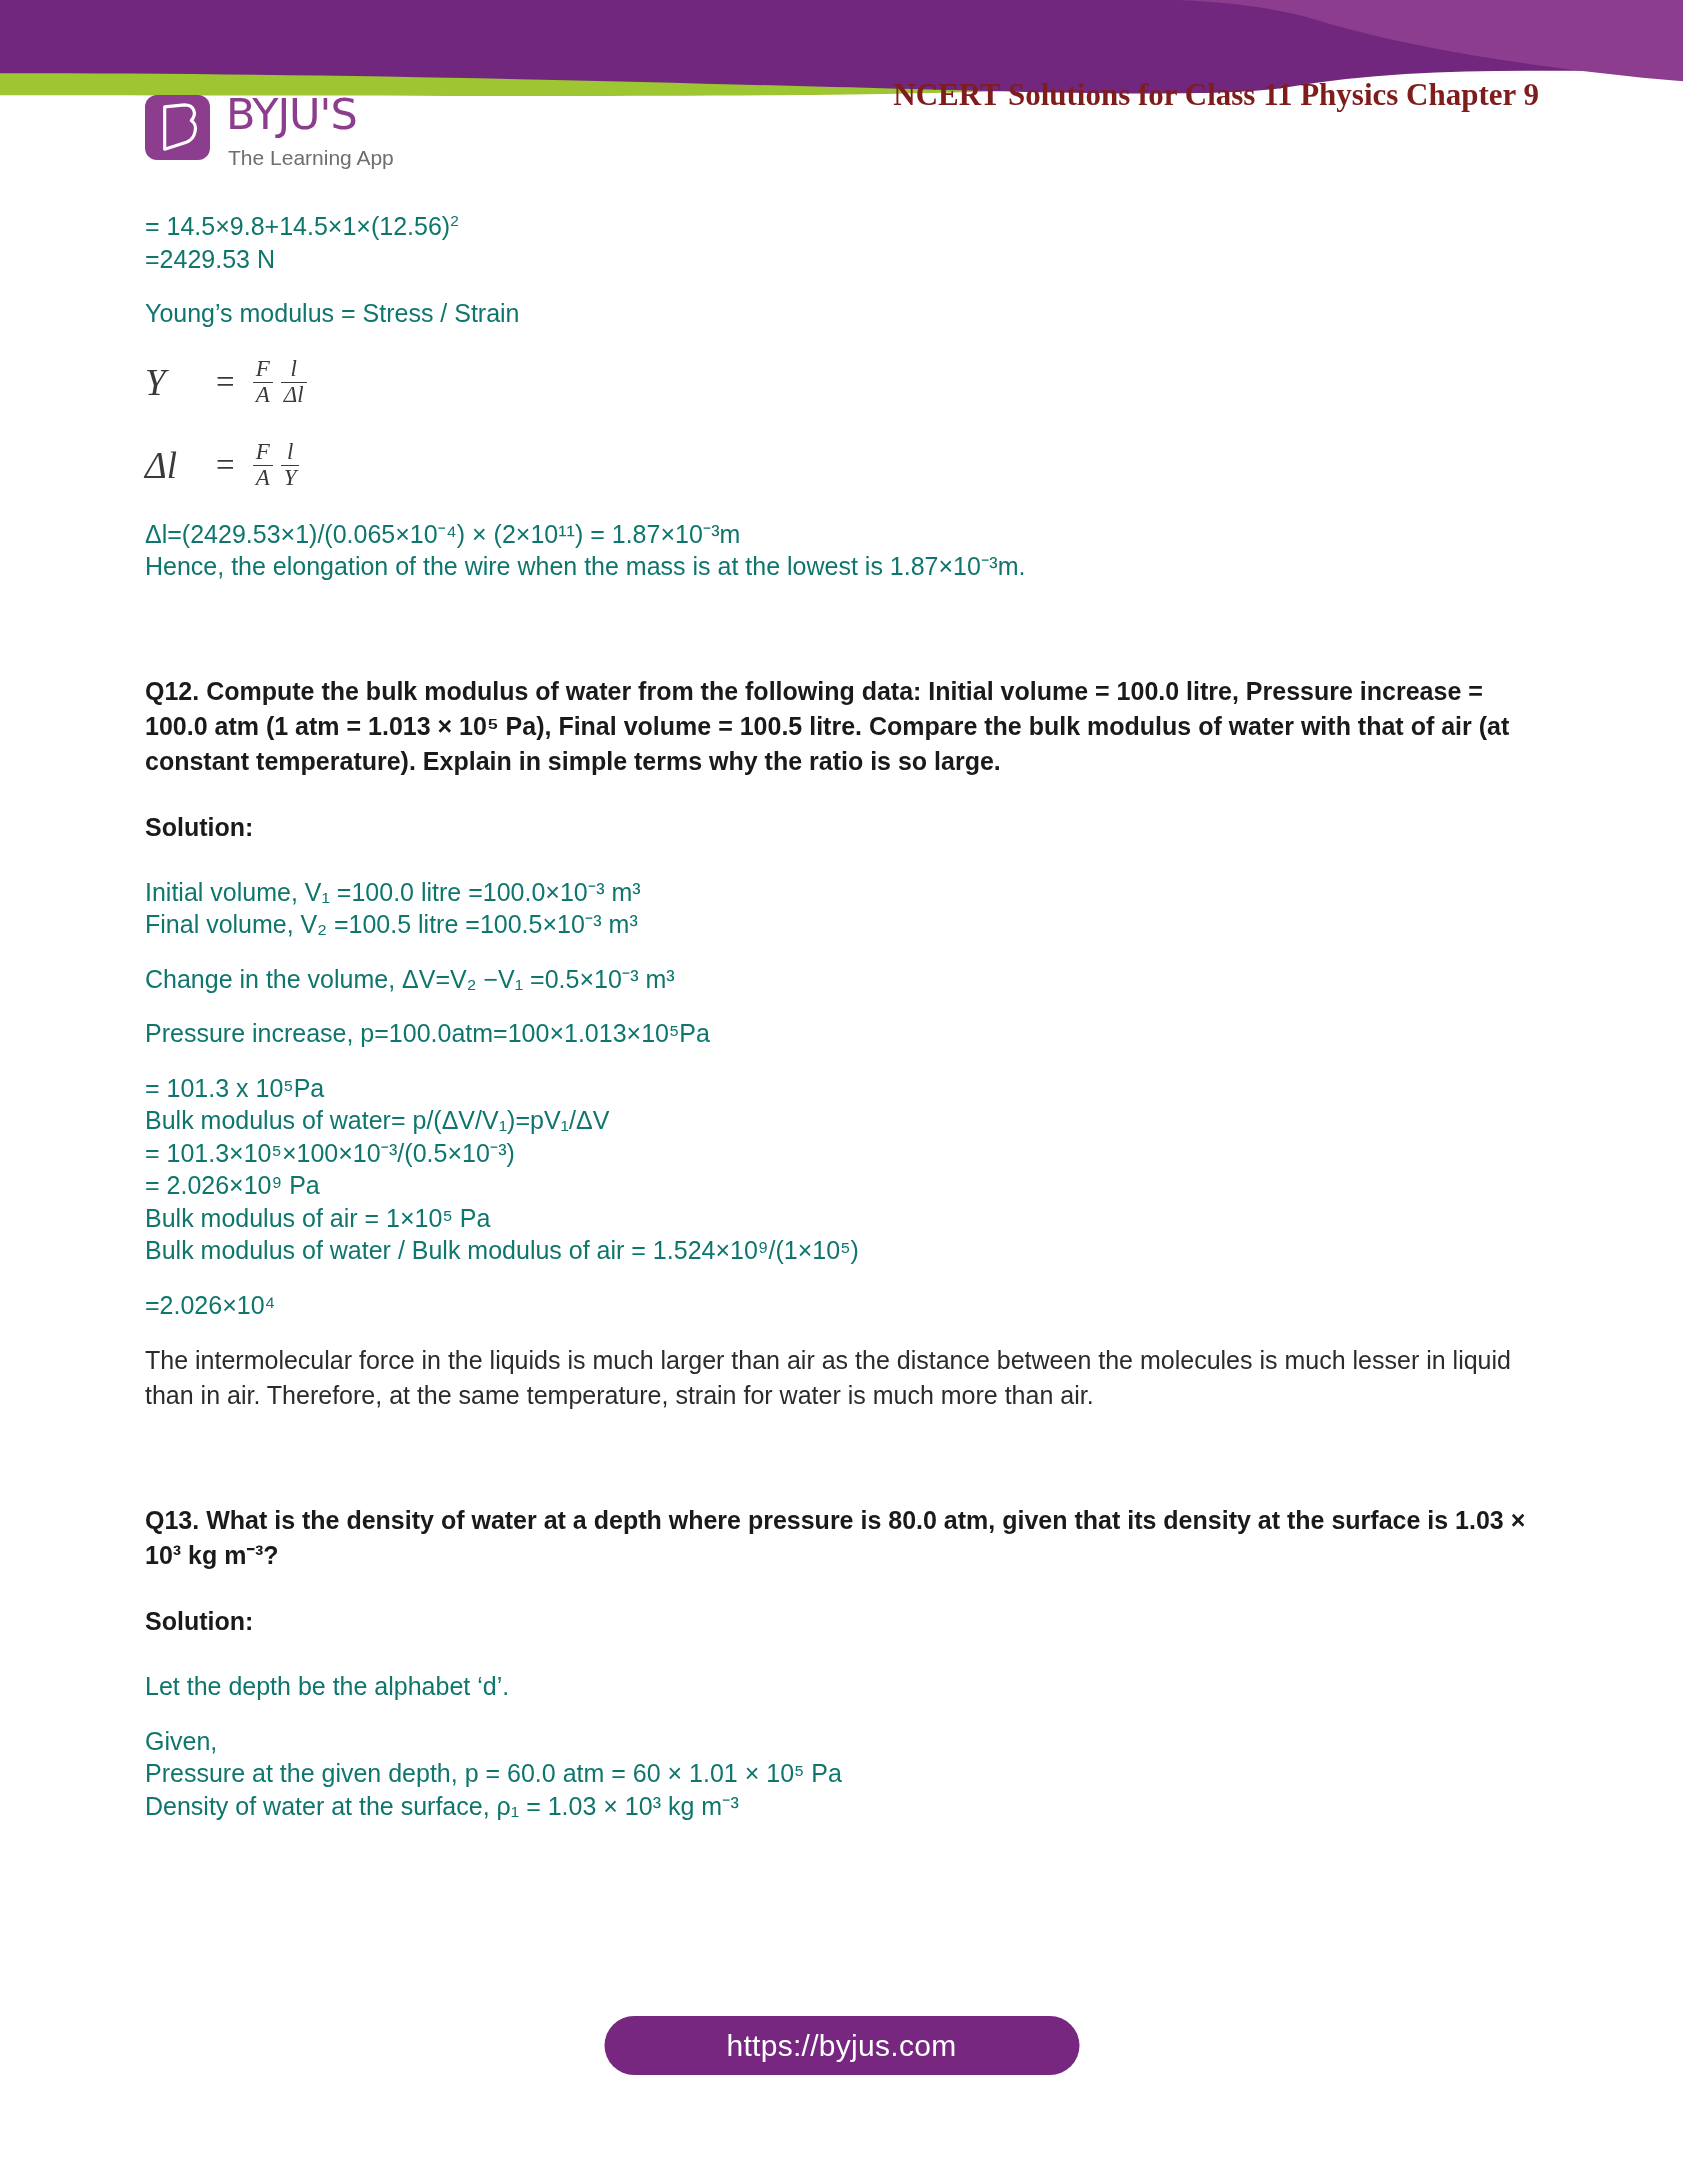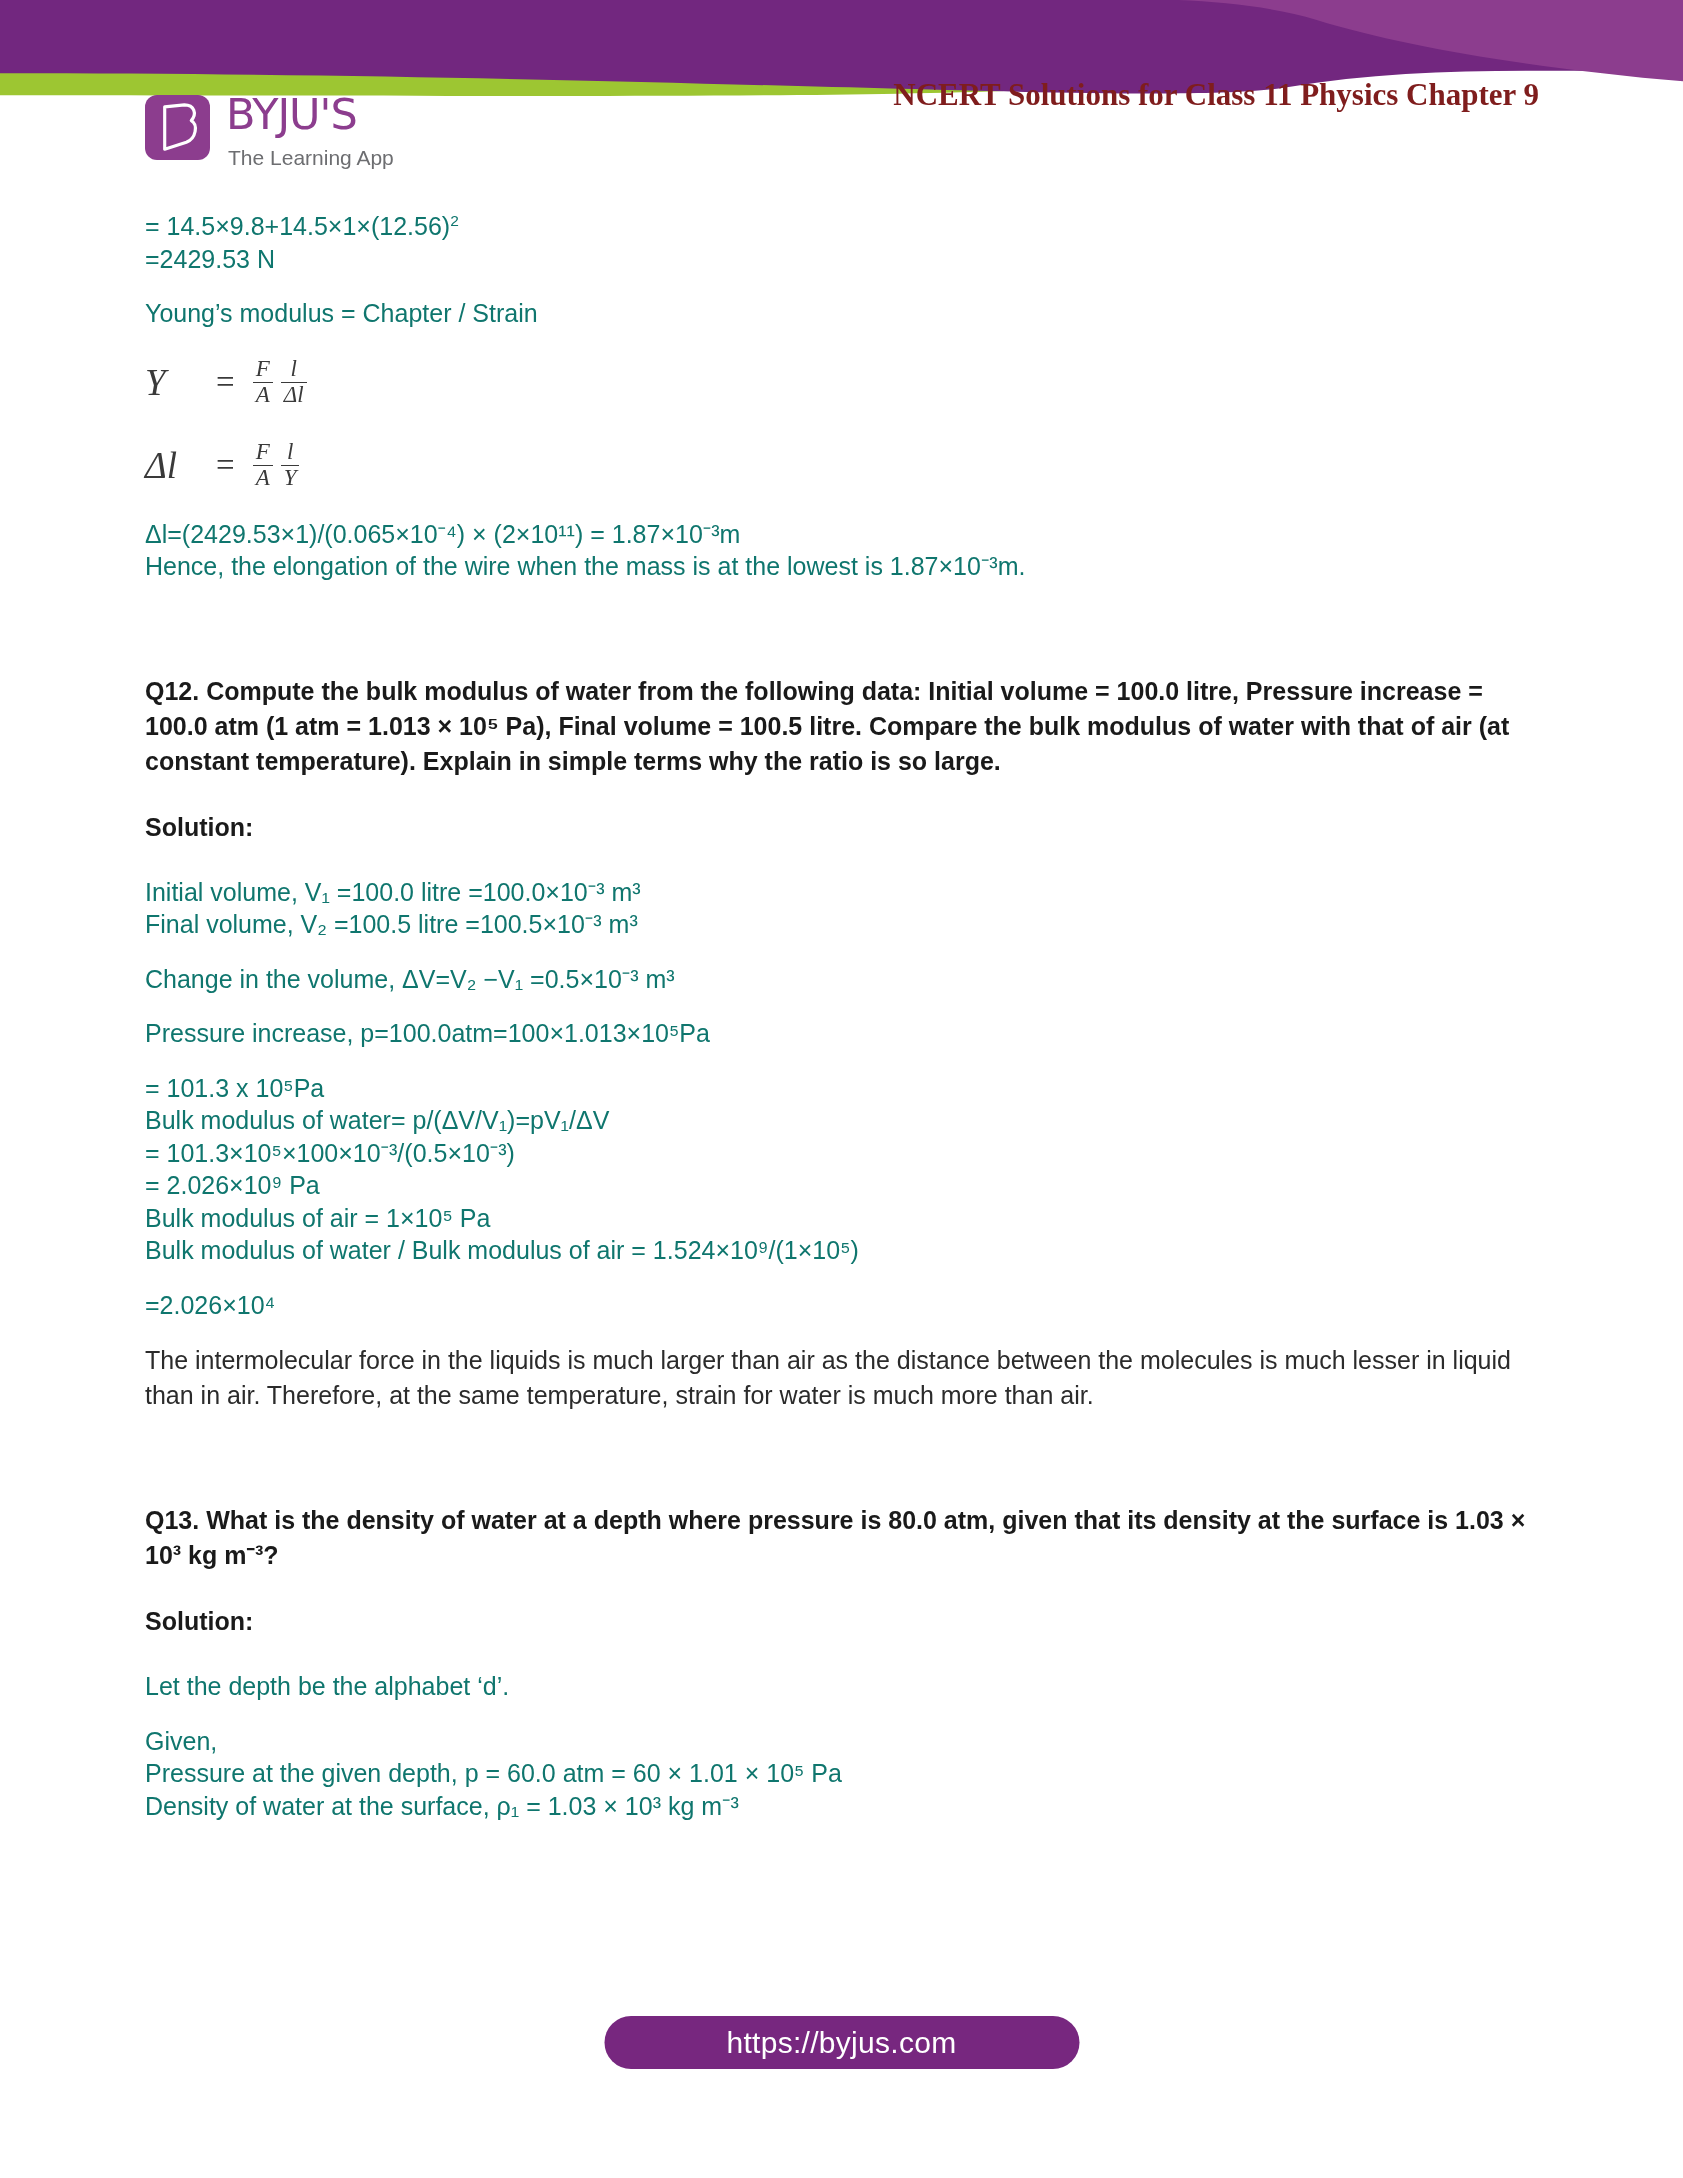--- a/index.html
+++ b/index.html
@@ -142,21 +142,21 @@
   .frac .num { padding: 0 3px; }
   .frac .den { padding: 0 3px; border-top: 1.4px solid #3a3a3a; }
 
   
   .footer-btn {
     position: absolute;
     left: 50%;
     transform: translateX(-50%);
     top: 2016px;
     width: 475px;
-    height: 53px;
+    height: 59px;
     border-radius: 34px;
     background: #77277f;
     color: #ffffff;
     font-size: 30px;
     display: flex;
     align-items: center;
     justify-content: center;
     letter-spacing: 0.3px;
   }
 </style>
@@ -190,21 +190,21 @@
 
 <div class="content">
 
   <div class="line">
     <span>= 14.5×9.8+14.5×1×(12.56)</span><sup>2</sup>
   </div>
   <div class="line">=2429.53 N</div>
 
   <div class="gap-sm"></div>
 
-  <div class="line">Young’s modulus = Chapter / Strain</div>
+  <div class="line">Young’s modulus = Stress / Strain</div>
 
   <div class="gap-sm"></div>
 
   <div class="formula">
     <span class="lhs">Y</span>
     <span class="eq">=</span>
     <span class="frac">
       <span class="num">F</span>
       <span class="den">A</span>
     </span>

